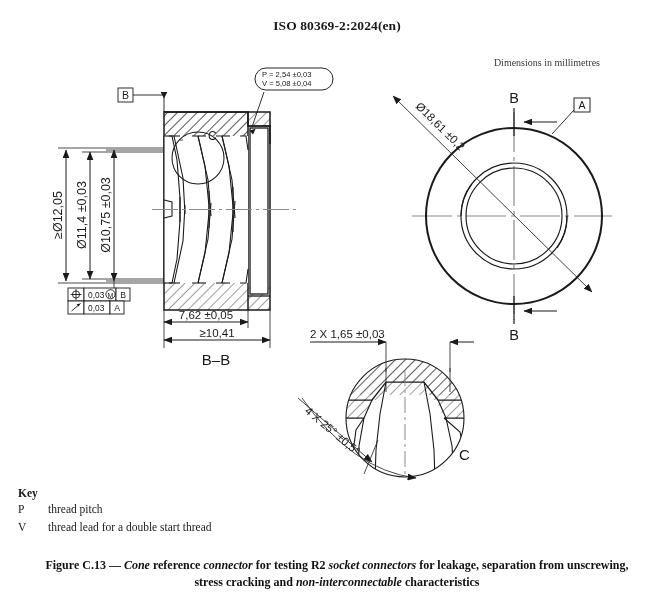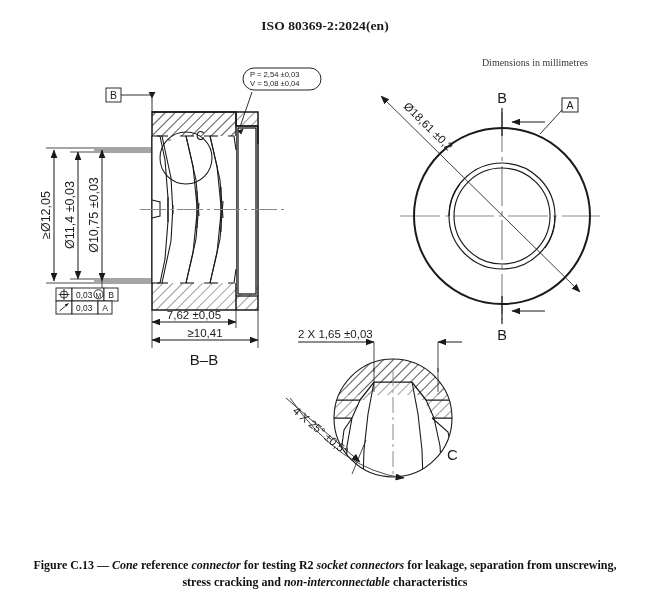--- a/index.html
+++ b/index.html
@@ -10,21 +10,21 @@
   body {
     width: 650px;
     height: 607px;
     position: relative;
     overflow: hidden;
     font-family: "Liberation Serif", serif;
     color: #1a1a1a;
   }
   #page-root {
     position: absolute;
-    left: 0; top: 0;
+    left: 12px; top: 0;
     width: 600px;
     height: 607px;
   }
   .doc-title {
     position: absolute;
     left: 0; top: 18px;
     width: 650px;
     text-align: center;
     font-family: "Liberation Serif", serif;
     font-weight: bold;
@@ -348,19 +348,30 @@
 
       <g>
         <line x1="286" y1="398" x2="360" y2="462" stroke="#2a2a2a" stroke-width="0.9" marker-end="url(#arrEnd)"></line>
         <path d="M290,398 Q340,470 404,478" fill="none" stroke="#2a2a2a" stroke-width="0.85" marker-end="url(#arrEnd)"></path>
         <line x1="366" y1="440" x2="352" y2="474" stroke="#2a2a2a" stroke-width="0.85"></line>
         <text x="292" y="412" font-size="11.5" transform="rotate(40 292 412)">4 X 25° ±0,5°</text>
       </g>
     </g>
   </svg>
 
+  <div class="key-block">
+    <div class="key-heading">Key</div>
+    <div class="key-row">
+      <span class="key-sym">P</span>
+      <span class="key-desc">thread pitch</span>
+    </div>
+    <div class="key-row">
+      <span class="key-sym">V</span>
+      <span class="key-desc">thread lead for a double start thread</span>
+    </div>
+  </div>
 
   <div class="fig-caption">
     <span>Figure C.13 — </span><i>Cone</i><span> reference </span><i>connector</i><span> for testing R2 </span><i>socket connectors</i><span> for leakage, separation</span>
     <span>from unscrewing, stress cracking and </span><i>non-interconnectable</i><span> characteristics</span>
   </div>
 
 </div>
 
 </body></html>

